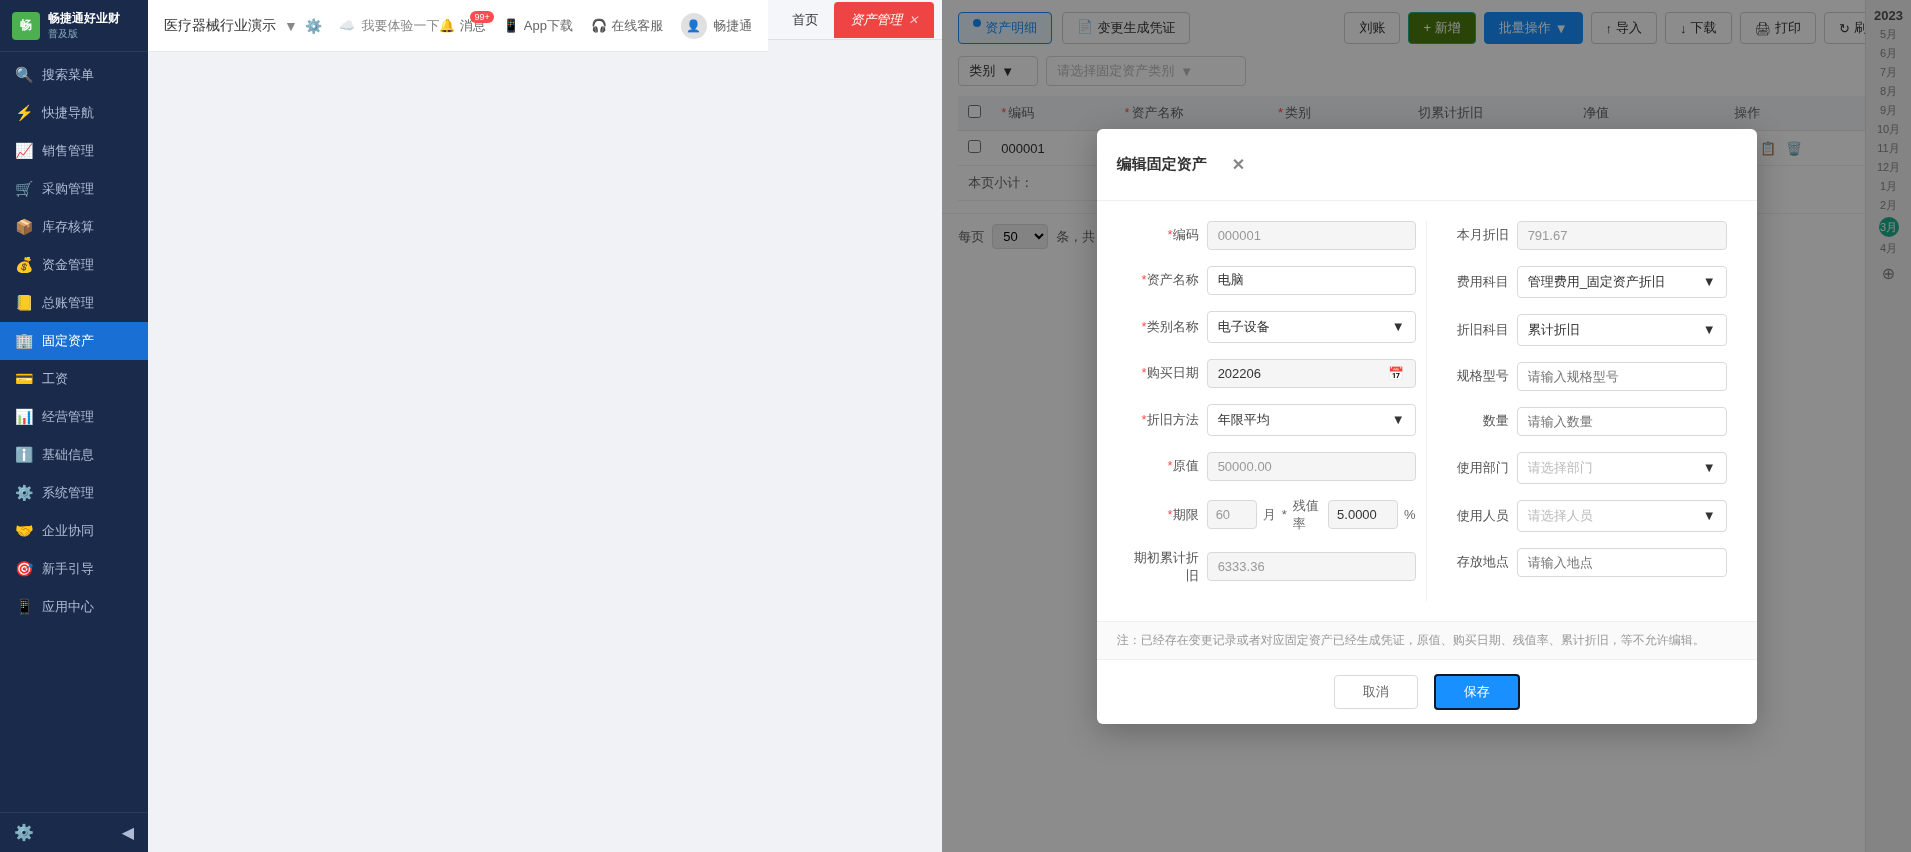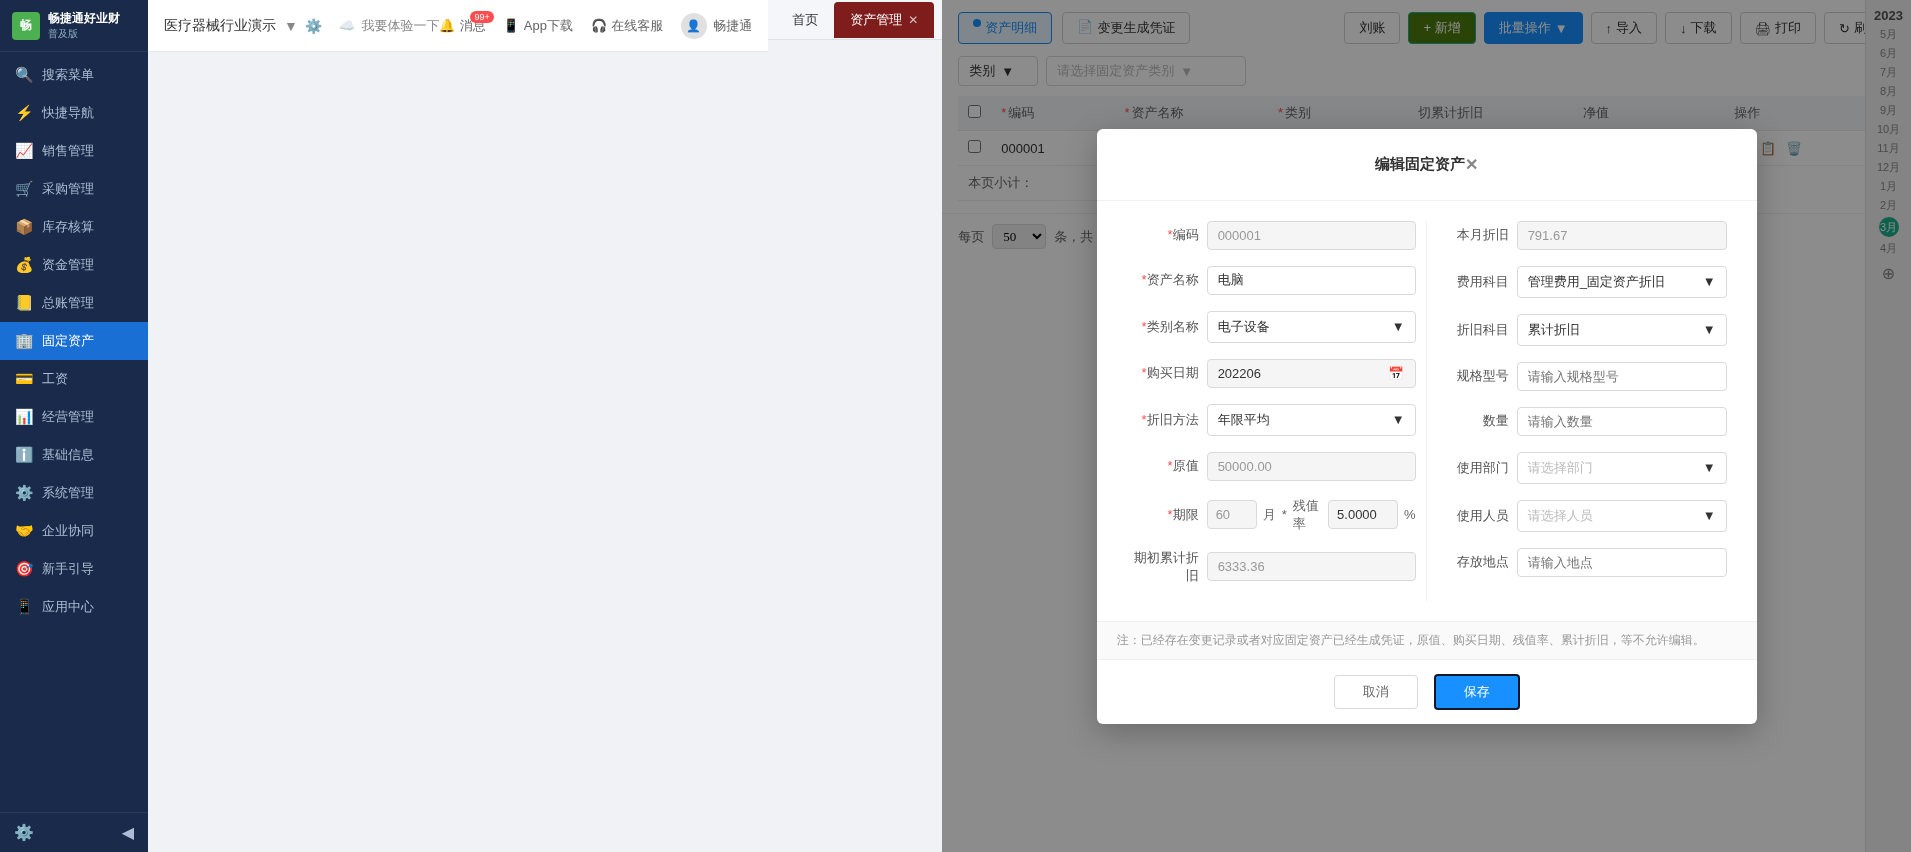--- a/index.html
+++ b/index.html
@@ -89,22 +89,23 @@
       height: 36px;
       display: flex; align-items: center;
       font-size: 13px;
       color: #666;
       cursor: pointer;
       border-radius: 4px 4px 0 0;
       gap: 6px;
       justify-content: flex-end;
     }
     .tab-item.active {
-      background: #7f1d1d;
+      background: #ef4444;
       color: #fff;
+      font-style: italic;
     }
     .tab-close { font-size: 12px; cursor: pointer; opacity: 0.7; }
     .tab-home { color: #333; }
 
     
     .content { flex: 1; overflow: hidden; position: relative; background: #fff; }
 
     
     .asset-page { padding: 12px 16px; }
     .asset-toolbar { display: flex; align-items: center; gap: 10px; margin-bottom: 12px; }
@@ -154,45 +155,45 @@
       display: flex; flex-direction: column; align-items: center;
       font-size: 11px; color: #888;
       padding-top: 8px;
       gap: 4px;
       border-left: 1px solid #e0e0e0;
     }
     .cal-num { font-size: 13px; font-weight: bold; color: #555; }
     .cal-mark { width: 20px; height: 20px; border-radius: 50%; background: #1cb08b; color: #fff; display: flex; align-items: center; justify-content: center; font-size: 11px; }
 
     .page-footer { display: flex; align-items: center; gap: 8px; padding: 10px 16px; font-size: 13px; color: #666; border-top: 1px solid #f0f0f0; }
-    .page-select { border: 1px solid #d9d9d9; border-radius: 4px; padding: 3px 6px; font-size: 13px; font-family: Liberation Serif, serif; }
+    .page-select { border: 1px solid #d9d9d9; border-radius: 4px; padding: 3px 6px; font-size: 13px; }
 
     
     .overlay {
       position: absolute;
       top: 0; left: 0; right: 0; bottom: 0;
       background: rgba(0,0,0,0.45);
       z-index: 100;
       display: flex; align-items: center; justify-content: center;
     }
 
     
     .modal {
       background: #fff;
       border-radius: 6px;
       width: 660px;
       max-height: 700px;
       box-shadow: 0 8px 32px rgba(0,0,0,0.25);
       overflow: hidden;
     }
     .modal-header {
-      display: flex; align-items: center; justify-content: center;
+      display: flex; align-items: center; justify-content: flex-start;
       padding: 26px 20px;
       border-bottom: 1px solid #f0f0f0;
-      font-size: 15px; font-weight: 600; color: #333;
+      font-size: 15px; font-weight: 600; color: #333; gap: 25px;
     }
     .modal-close { cursor: pointer; color: #888; font-size: 16px; }
     .modal-body { padding: 20px; }
     .modal-grid { display: grid; grid-template-columns: 1fr 1fr; gap: 0; }
     .modal-col { padding: 0 10px; }
     .modal-col:first-child { border-right: 1px solid #f0f0f0; }
 
     .form-row { display: flex; align-items: center; margin-bottom: 16px; }
     .form-label { width: 80px; text-align: right; padding-right: 8px; color: #555; font-size: 13px; flex-shrink: 0; }
     .form-label .req { color: #ff4d4f; }

